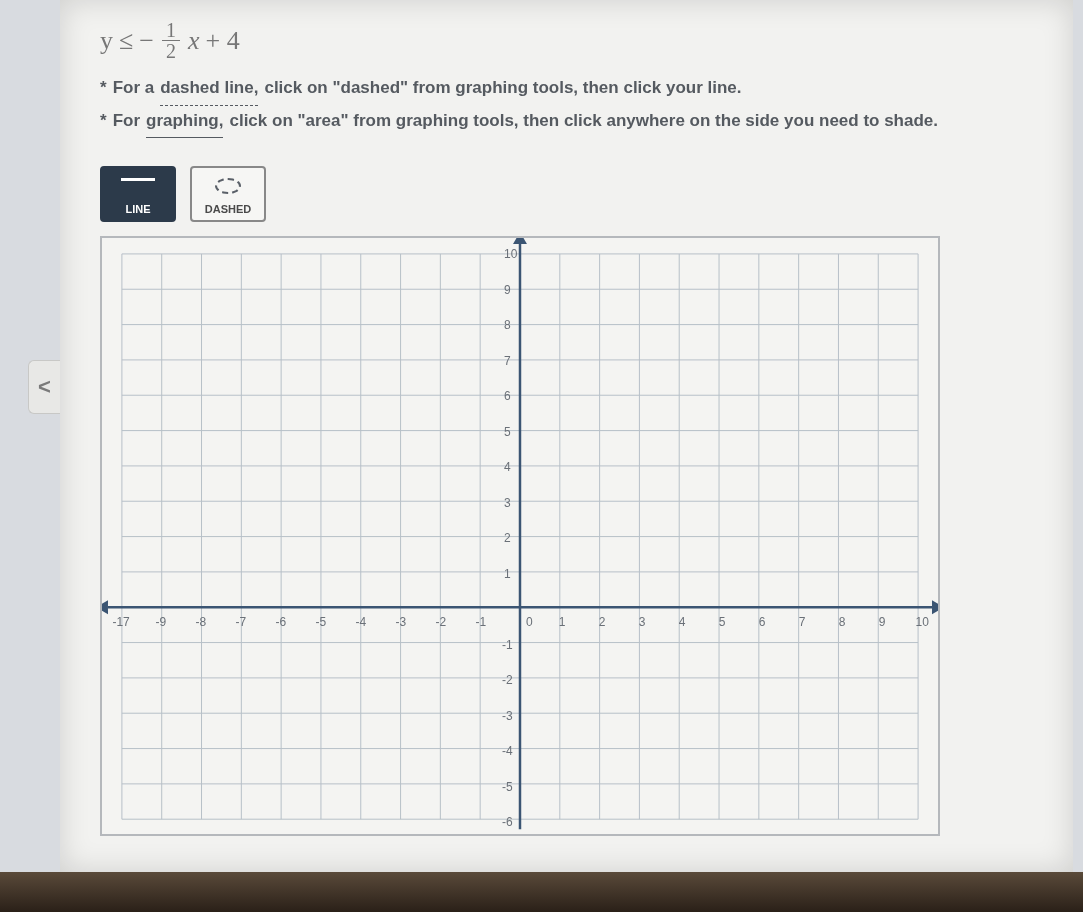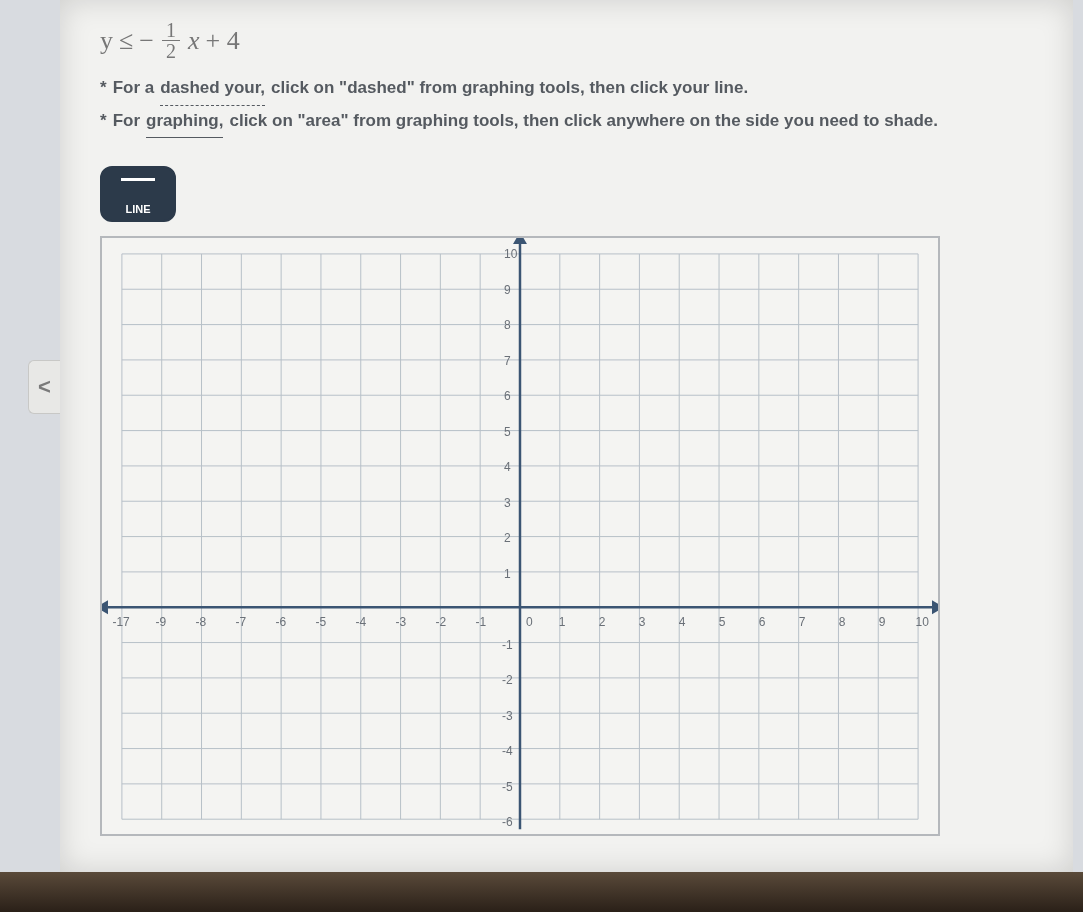--- a/index.html
+++ b/index.html
@@ -70,21 +70,21 @@
   .toolbar {
     margin-top: 28px;
     display: flex;
     gap: 14px;
     margin-bottom: 14px;
   }
   .tool-btn {
     width: 76px;
     height: 56px;
     border: 2px solid #888;
-    border-radius: 12px;
+    border-radius: 4px;
     background: #f6f6f4;
     display: flex;
     flex-direction: column;
     align-items: center;
     justify-content: flex-end;
     padding-bottom: 5px;
     font-size: 11px;
     font-weight: bold;
     color: #4a4a4a;
     cursor: pointer;
@@ -154,35 +154,39 @@
       <span class="den">2</span>
     </span>
     <span style="font-style:italic;">x</span>
     <span>+ 4</span>
   </div>
 
   <div class="instructions">
     <div class="row">
       <span>*</span>
       <span>For a</span>
-      <span class="underline-dashed">dashed your,</span>
+      <span class="underline-dashed">dashed line,</span>
       <span>click on  "dashed" from graphing tools, then click your line.</span>
     </div>
     <div class="row">
       <span>*</span>
       <span>For</span>
       <span class="underline-solid">graphing,</span>
       <span>click on "area" from graphing tools, then click anywhere on the side you need to shade.</span>
     </div>
   </div>
 
   <div class="toolbar">
     <div class="tool-btn active">
       <div class="glyph glyph-line"></div>
       <span>LINE</span>
+    </div>
+    <div class="tool-btn">
+      <div class="glyph glyph-dashed"></div>
+      <span>DASHED</span>
     </div>
   </div>
 
   <div class="graph-wrap">
     <svg class="grid" viewBox="0 0 840 600">
         <line x1="20" y1="16" x2="20" y2="584"></line>
         <line x1="60" y1="16" x2="60" y2="584"></line>
         <line x1="100" y1="16" x2="100" y2="584"></line>
         <line x1="140" y1="16" x2="140" y2="584"></line>
         <line x1="180" y1="16" x2="180" y2="584"></line>

